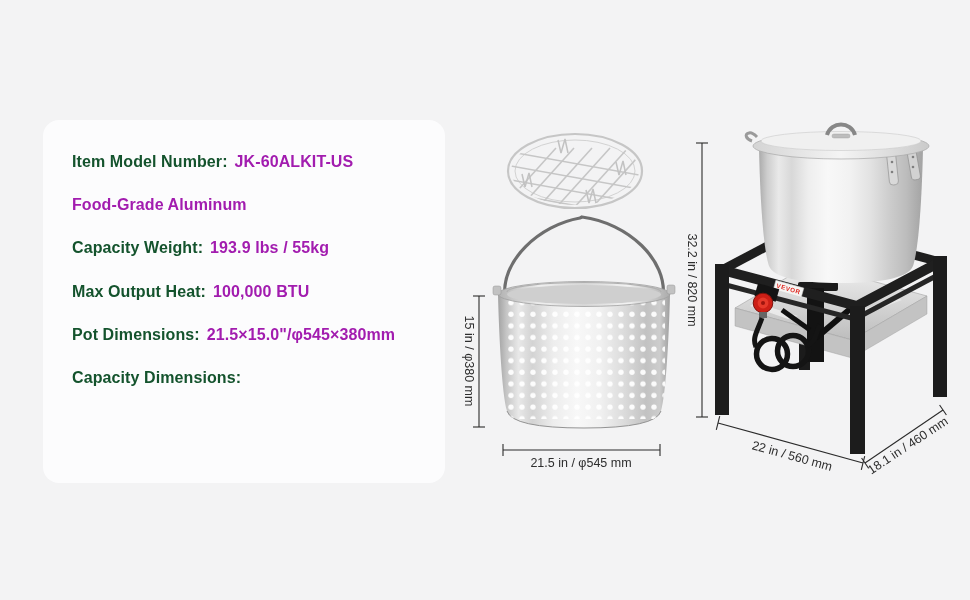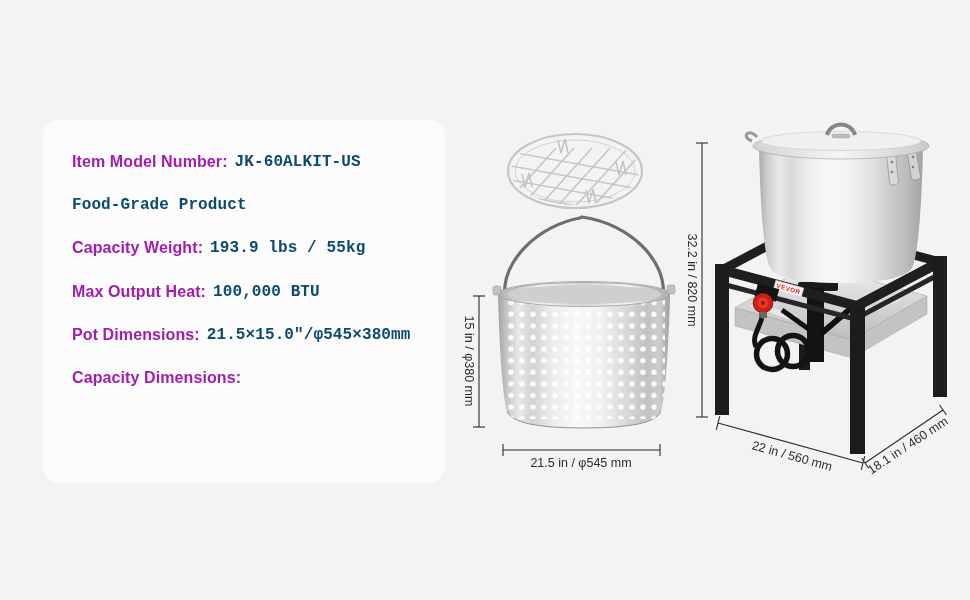--- a/index.html
+++ b/index.html
@@ -3,40 +3,40 @@
 <meta charset="utf-8">
 <style>
   html,body{margin:0;padding:0;background:#f3f3f4;}
   .stage{position:relative;width:970px;height:600px;background:#f3f3f4;overflow:hidden;
          font-family:"Liberation Sans",sans-serif;}
   .spec-panel{position:absolute;left:43px;top:120px;width:402px;height:363px;
               background:#fcfcfd;border-radius:16px;box-sizing:border-box;
               padding:20px 18px 0 29px;}
   .spec-row{height:43.3px;display:flex;align-items:center;font-size:16px;
             font-weight:bold;letter-spacing:.1px;white-space:nowrap;}
-  .spec-label{color:#a21caf;}
+  .spec-label{color:#14532d;}
   .spec-label:not(:empty){margin-right:7px;}
-  .spec-value{color:#0c4a6e;font-family:Liberation Mono, monospace;}
+  .spec-value{color:#a21caf;}
   svg{position:absolute;display:block;}
   svg text.dim{font-family:"Liberation Sans",sans-serif;font-size:12.5px;fill:#2e2e2e;}
   svg text.brand{font-family:"Liberation Sans",sans-serif;font-size:6.2px;font-weight:bold;
                  fill:#e0231c;letter-spacing:.6px;}
 </style>
 </head>
 <body>
 
 <div class="stage">
 
   <div class="spec-panel">
     <div class="spec-row">
       <span class="spec-label">Item Model Number:</span>
       <span class="spec-value">JK-60ALKIT-US</span>
     </div>
     <div class="spec-row">
-      <span class="spec-value">Food-Grade Product</span>
+      <span class="spec-value">Food-Grade Aluminum</span>
     </div>
     <div class="spec-row">
       <span class="spec-label">Capacity Weight:</span>
       <span class="spec-value">193.9 lbs / 55kg</span>
     </div>
     <div class="spec-row">
       <span class="spec-label">Max Output Heat:</span>
       <span class="spec-value">100,000 BTU</span>
     </div>
     <div class="spec-row">

